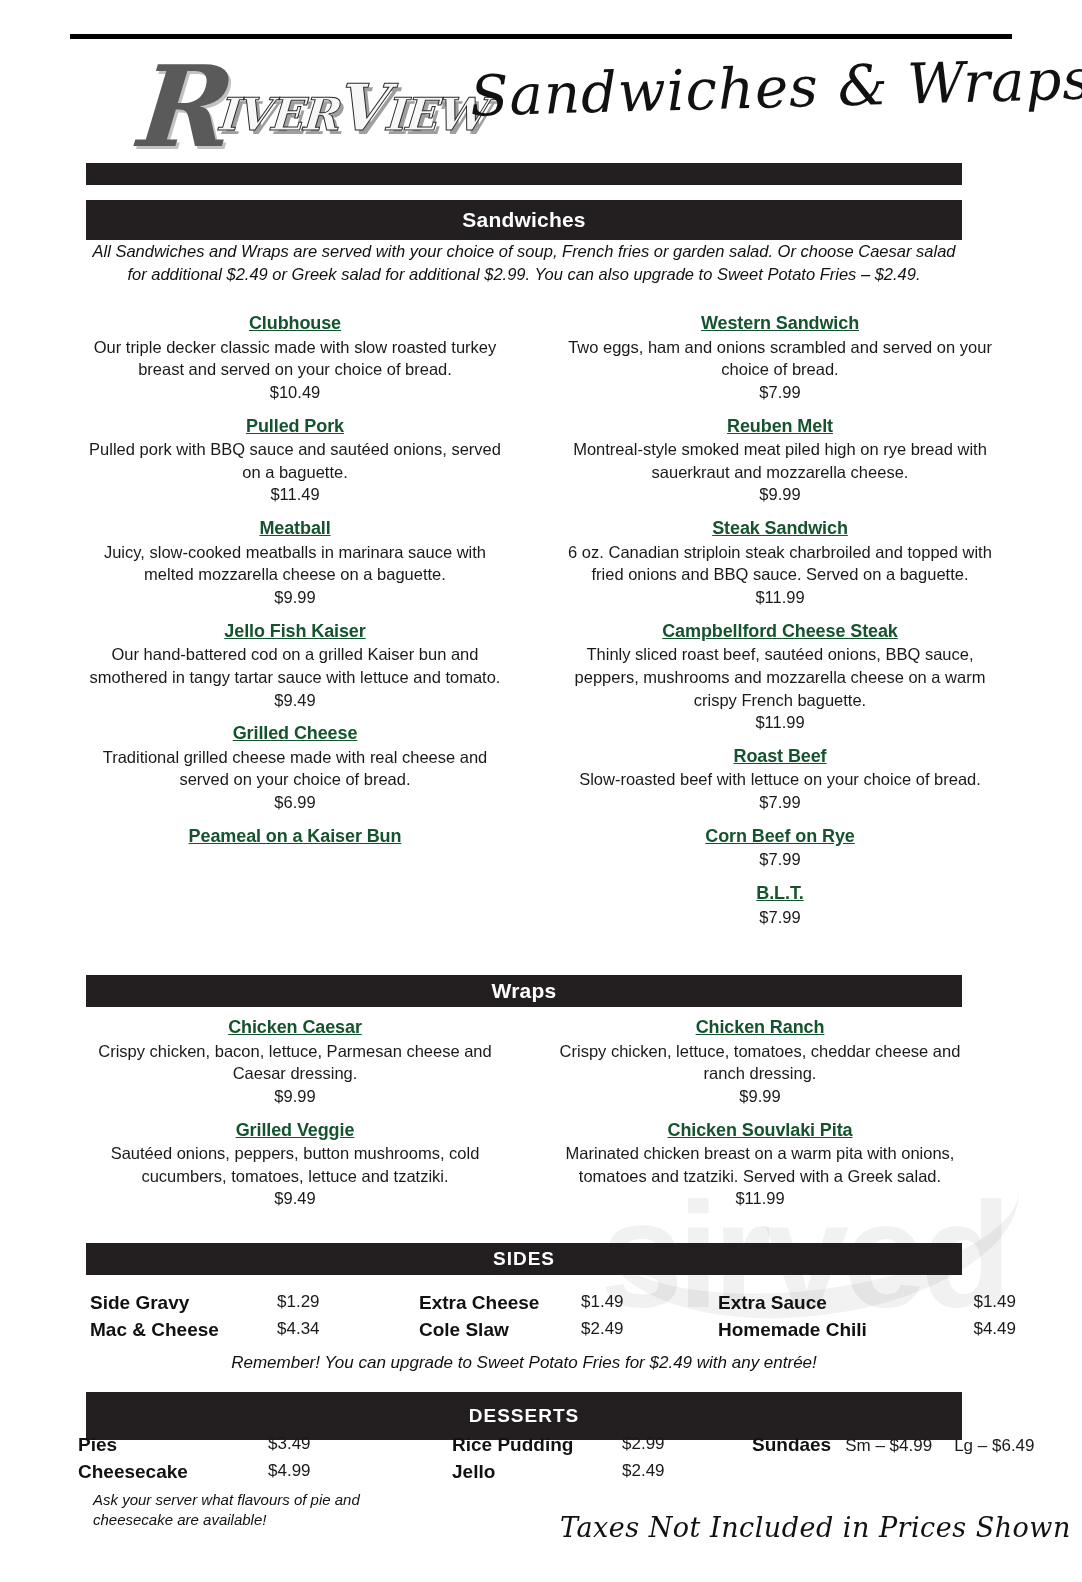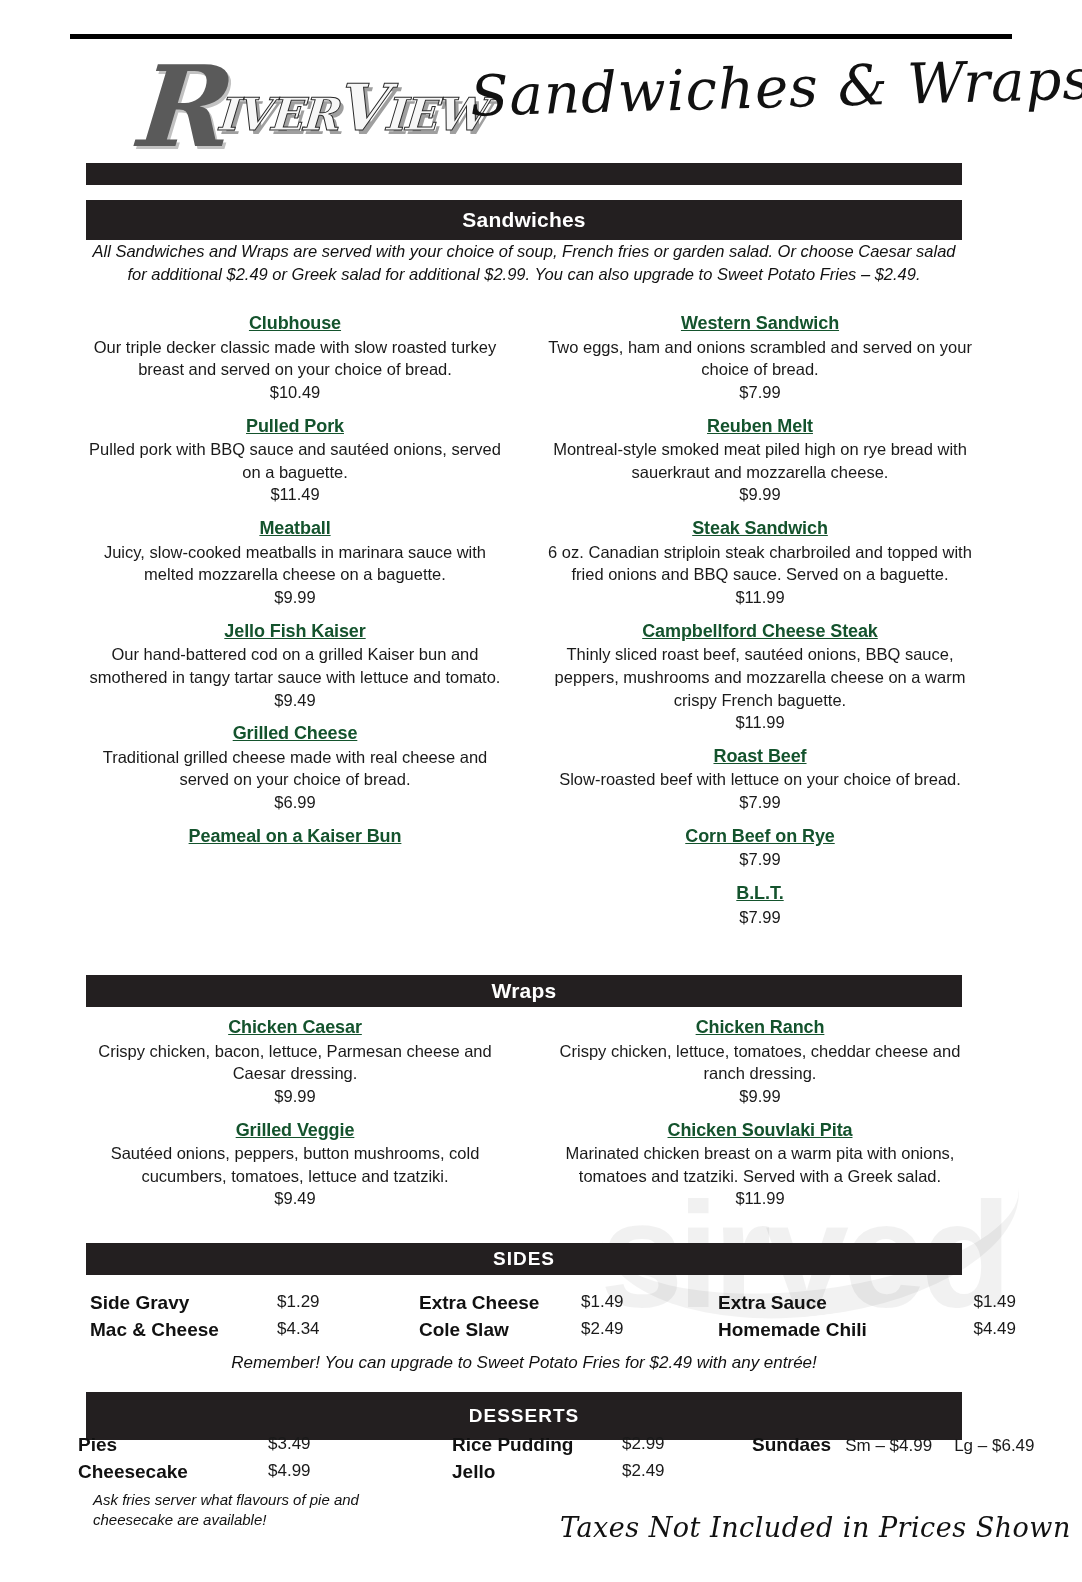--- a/index.html
+++ b/index.html
@@ -148,21 +148,21 @@
     line-height: 1.38;
     color: #111;
   }
 
   
   .col { position: absolute; width: 430px; }
   .col-left  { left: 80px; }
   .col-right { left: 545px; }
 
   #sw-left   { top: 312px; }
-  #sw-right  { top: 312px; }
+  #sw-right  { top: 312px; margin-left: 20px; }
   #wr-left   { top: 1016px; }
   #wr-right  { top: 1016px; }
 
   .item { text-align: center; margin-bottom: 0px; }
   .item + .item { margin-top: 11px; }
   .item-name {
     font-size: 18px;
     font-weight: 700;
     color: #14532d;
     line-height: 1.32;
@@ -395,16 +395,16 @@
         <span class="sundaes-label">Sundaes</span>
         <span class="sundaes-sm">Sm – $4.99</span>
         <span class="sundaes-lg">Lg – $6.49</span>
       </div>
       <div class="pg-name">Cheesecake</div>
       <div class="pg-price">$4.99</div>
       <div class="pg-name">Jello</div>
       <div class="pg-price">$2.49</div>
       <div class="pg-blank"></div>
     </div>
-  <div class="note-ask">Ask fries server what flavours of pie and cheesecake are available!</div>
+  <div class="note-ask">Ask your server what flavours of pie and cheesecake are available!</div>
   <div class="taxes-note">Taxes Not Included in Prices Shown</div>
 
 </div>
 
 </body></html>

